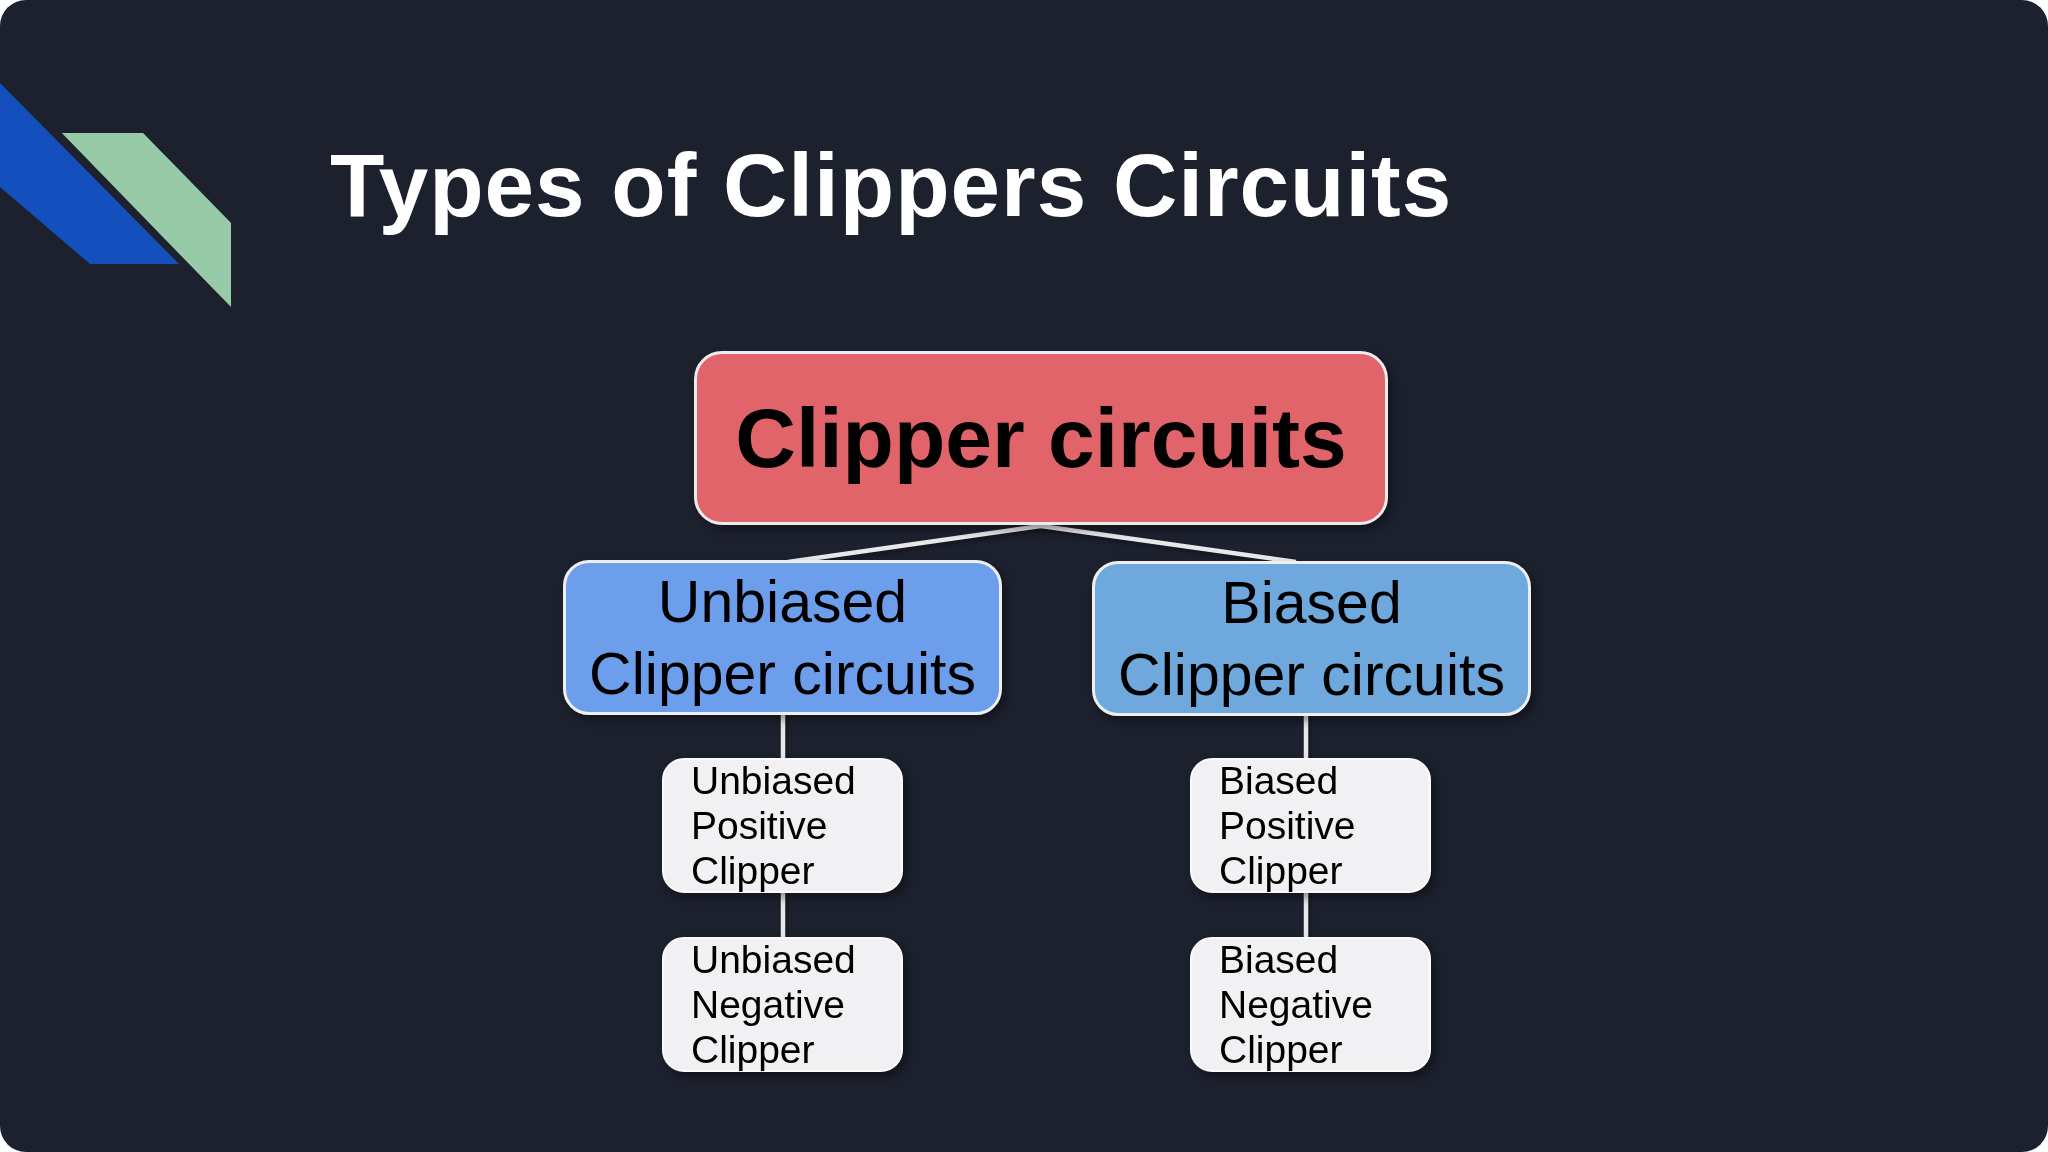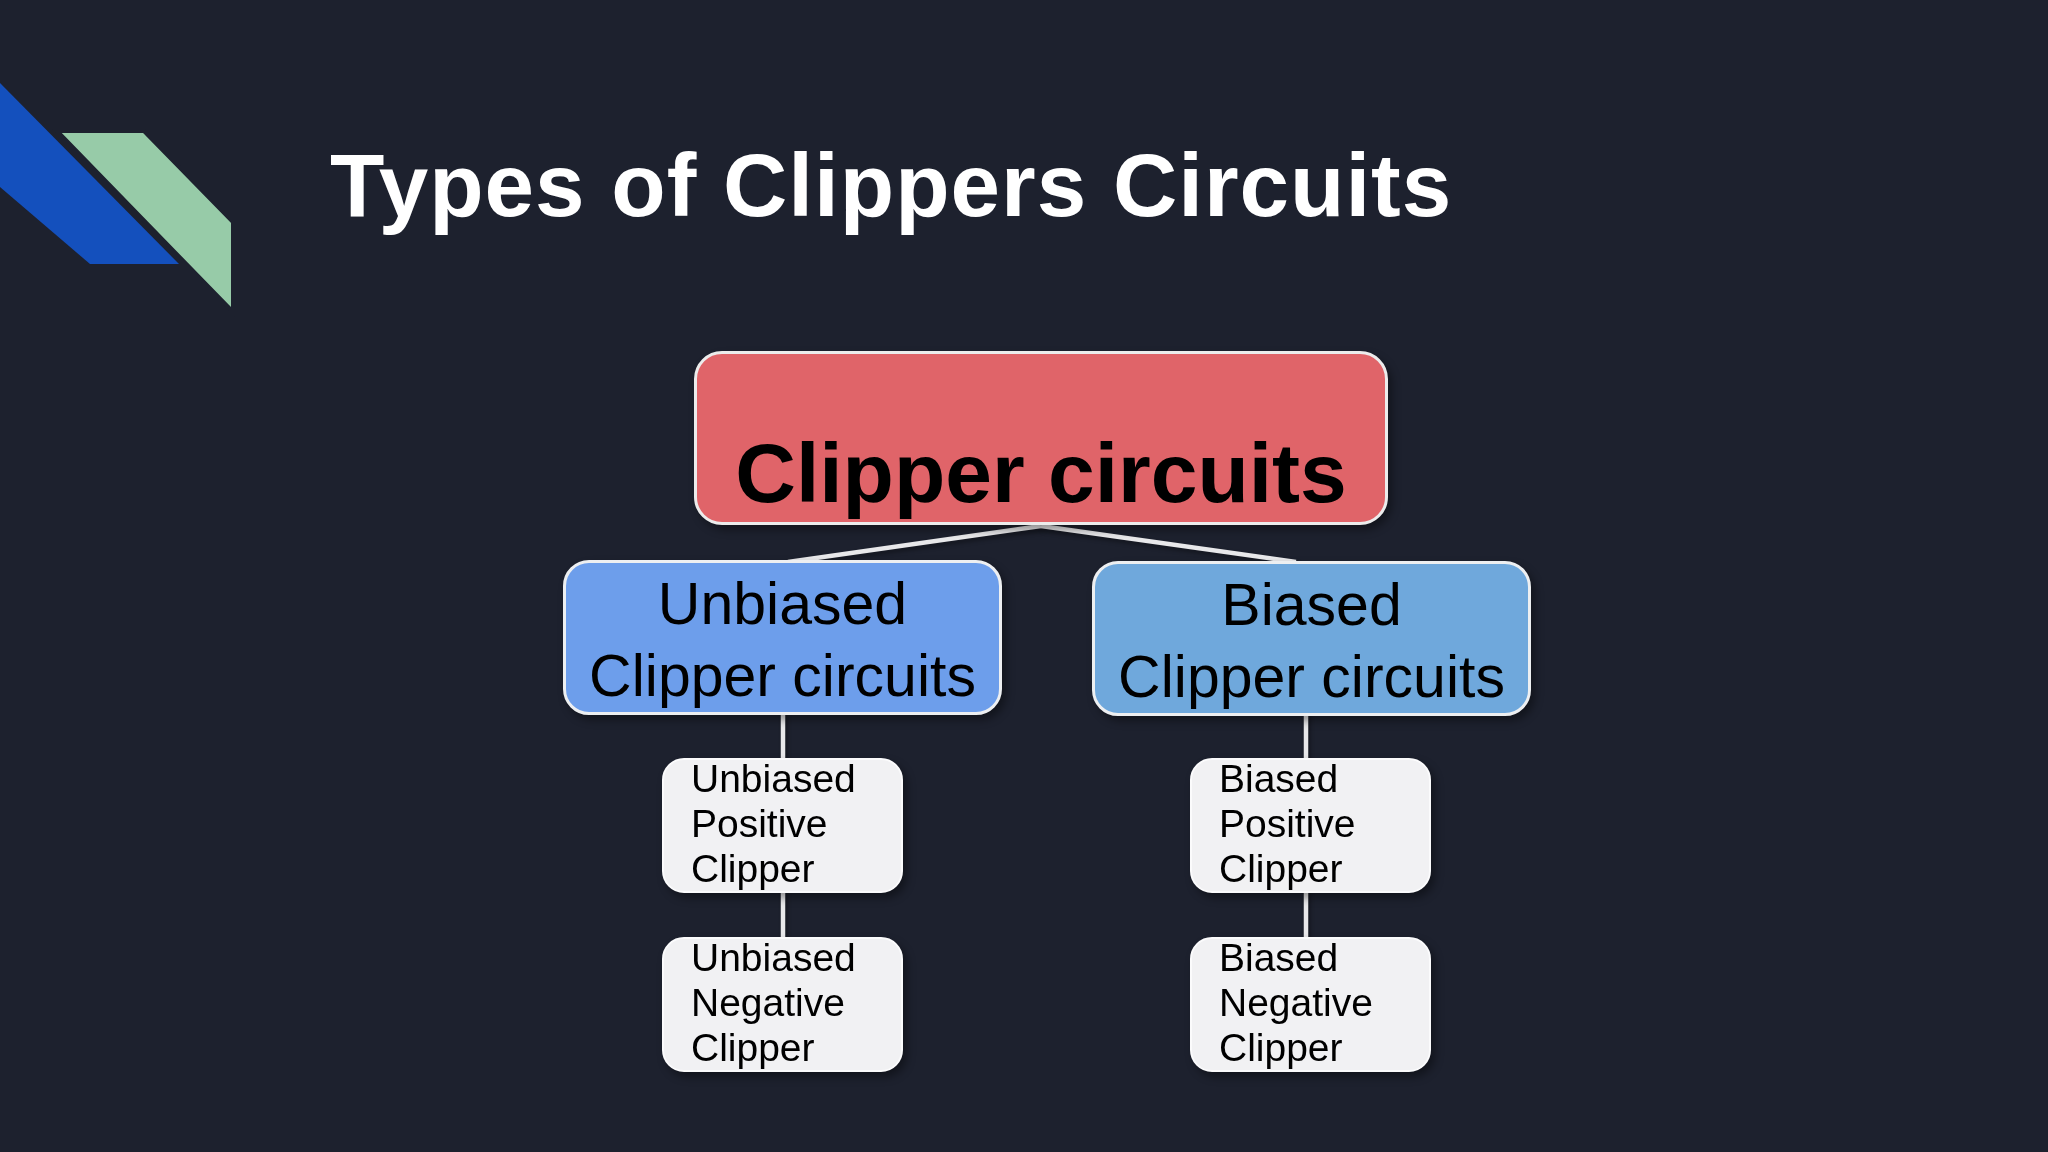--- a/index.html
+++ b/index.html
@@ -8,20 +8,21 @@
     width: 2048px;
     height: 1152px;
     overflow: hidden;
     font-family: "Liberation Sans", sans-serif;
   }
   .slide {
     position: relative;
     width: 2048px;
     height: 1152px;
     background: #1d212e;
+    border-radius: 26px;
   }
   .decoration-svg {
     position: absolute;
     left: 0;
     top: 0;
   }
   .slide-title {
     position: absolute;
     left: 330px;
     top: 134px;
@@ -39,21 +40,21 @@
     height: 1152px;
   }
   .connector-svg line {
     filter: drop-shadow(2px 3px 2px rgba(0,0,0,0.35));
   }
   .node {
     position: absolute;
     box-sizing: border-box;
     display: flex;
     flex-direction: column;
-    justify-content: flex-end;
+    justify-content: center;
     color: #000000;
     box-shadow: 4px 5px 9px rgba(0,0,0,0.38);
   }
   .node-root {
     left: 694px;
     top: 351px;
     width: 694px;
     height: 174px;
     border-radius: 28px;
     border: 3px solid #ececec;

